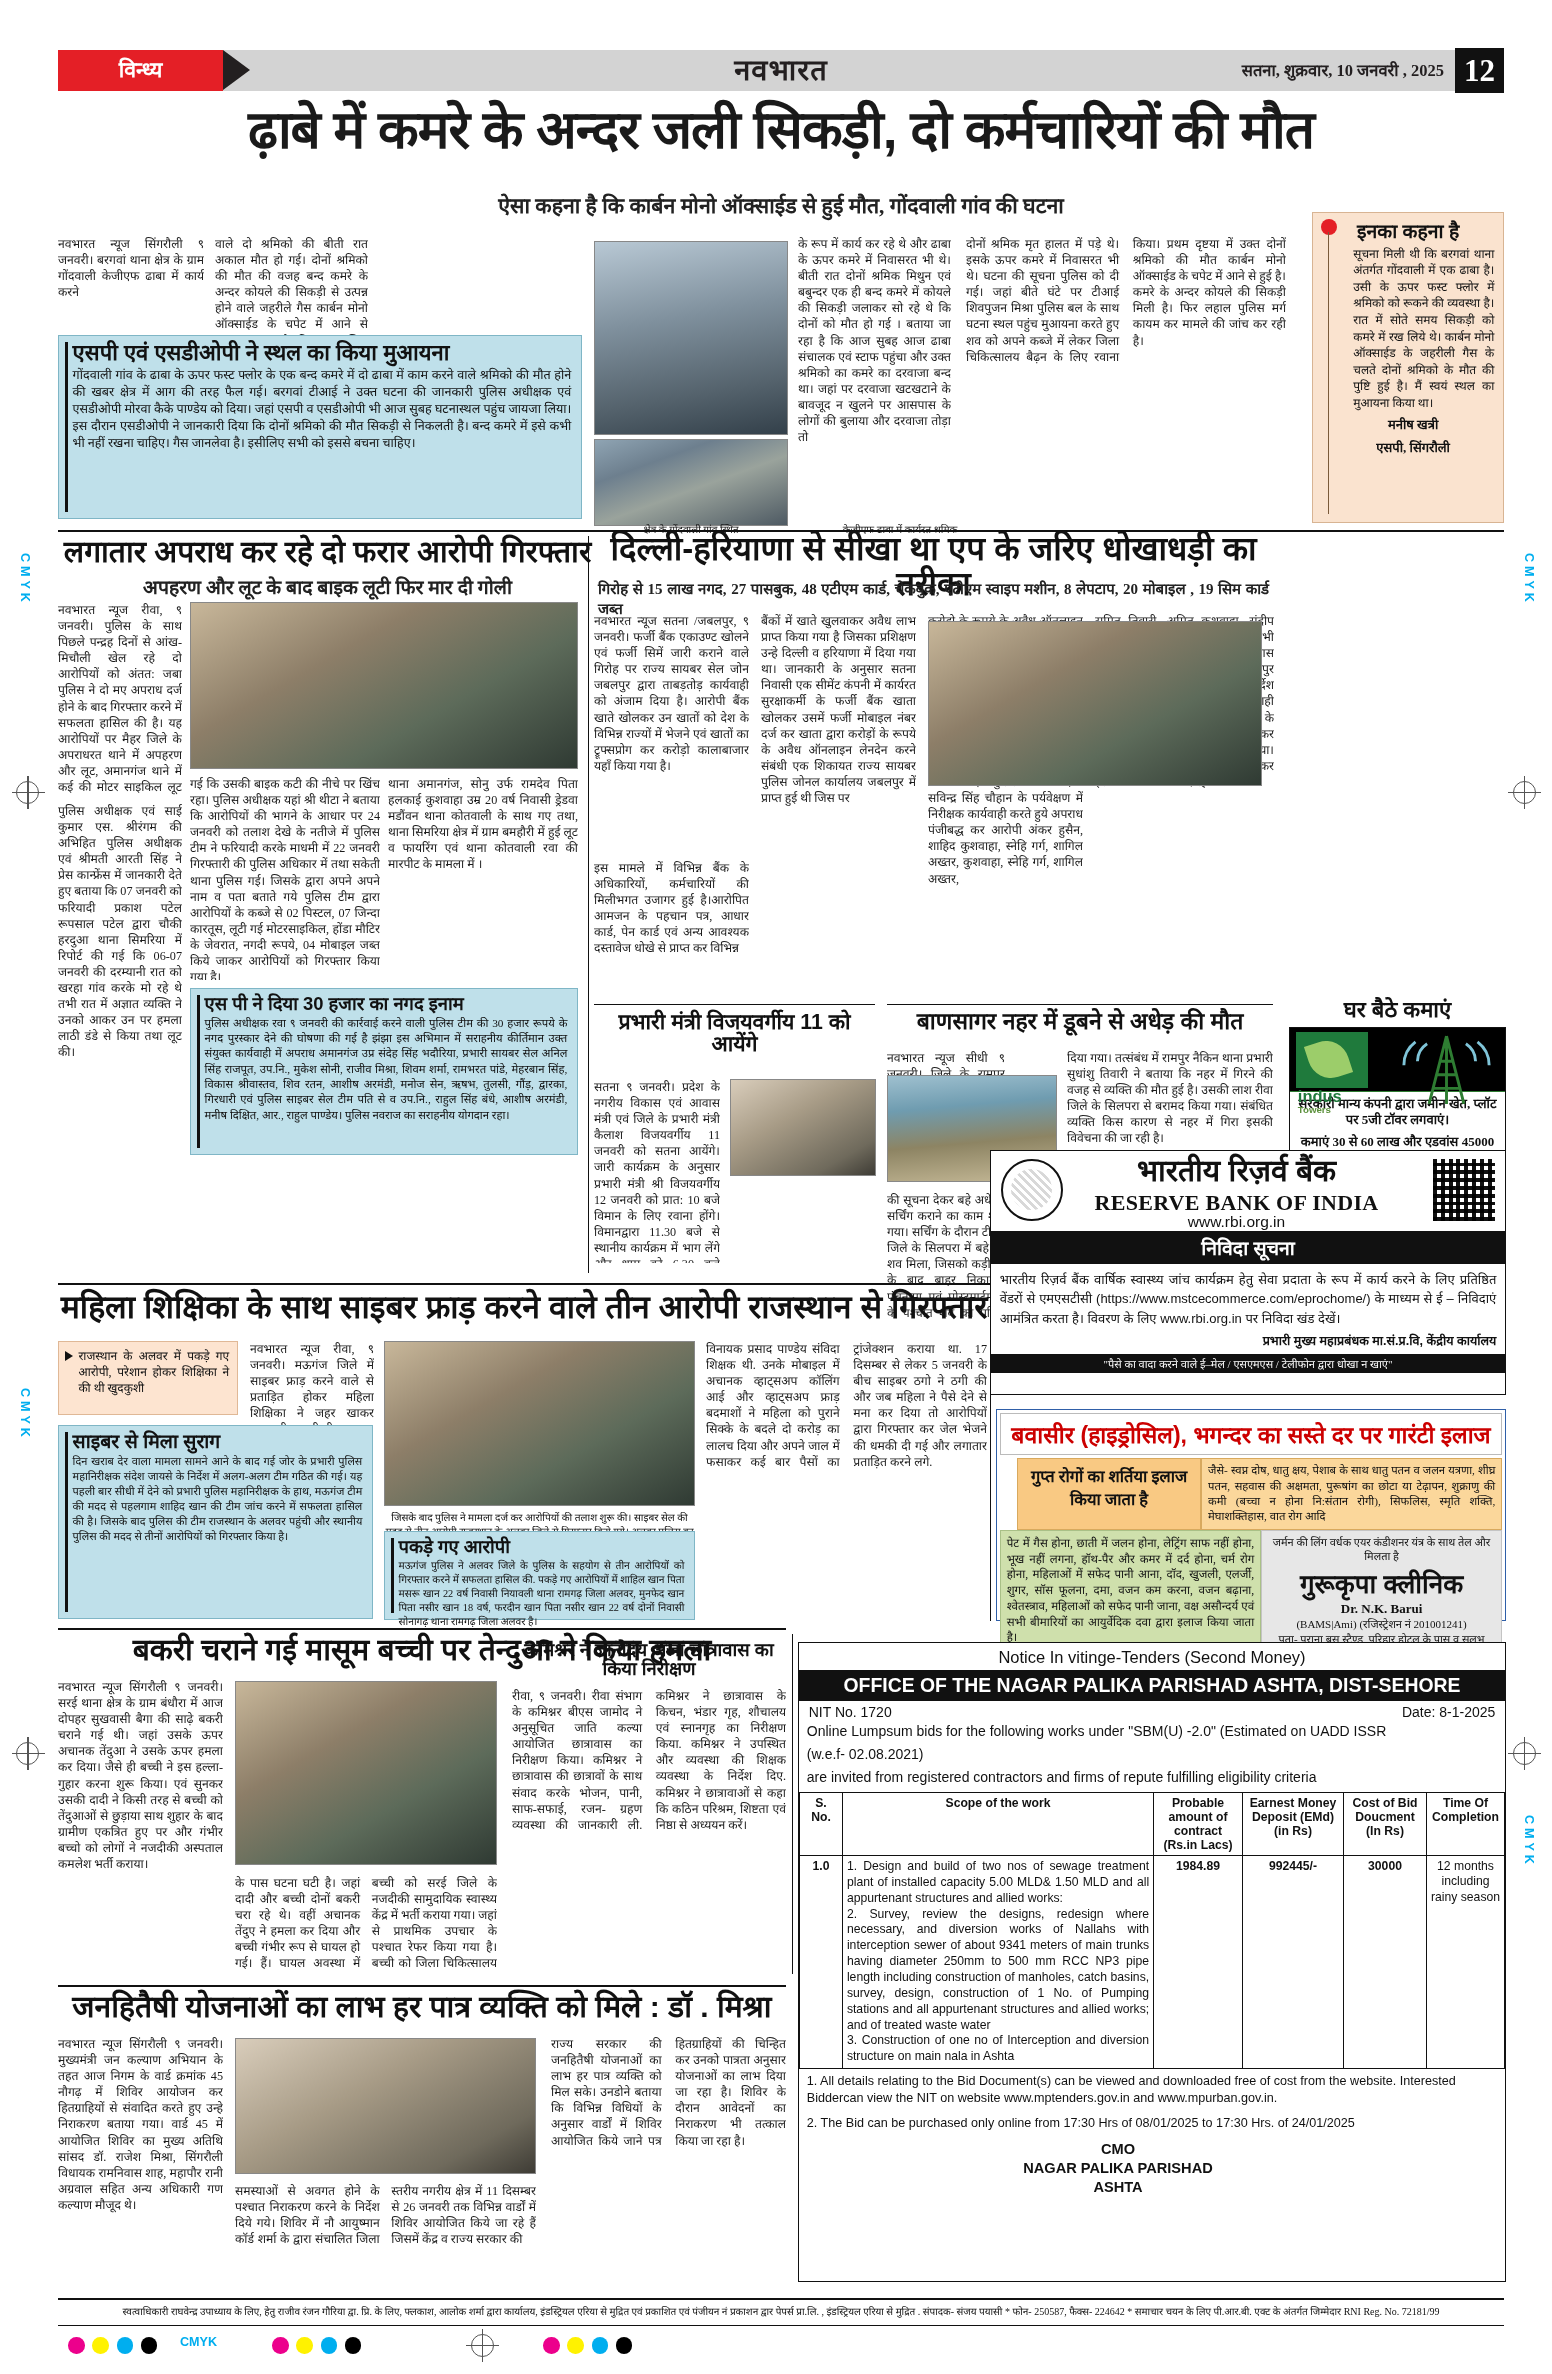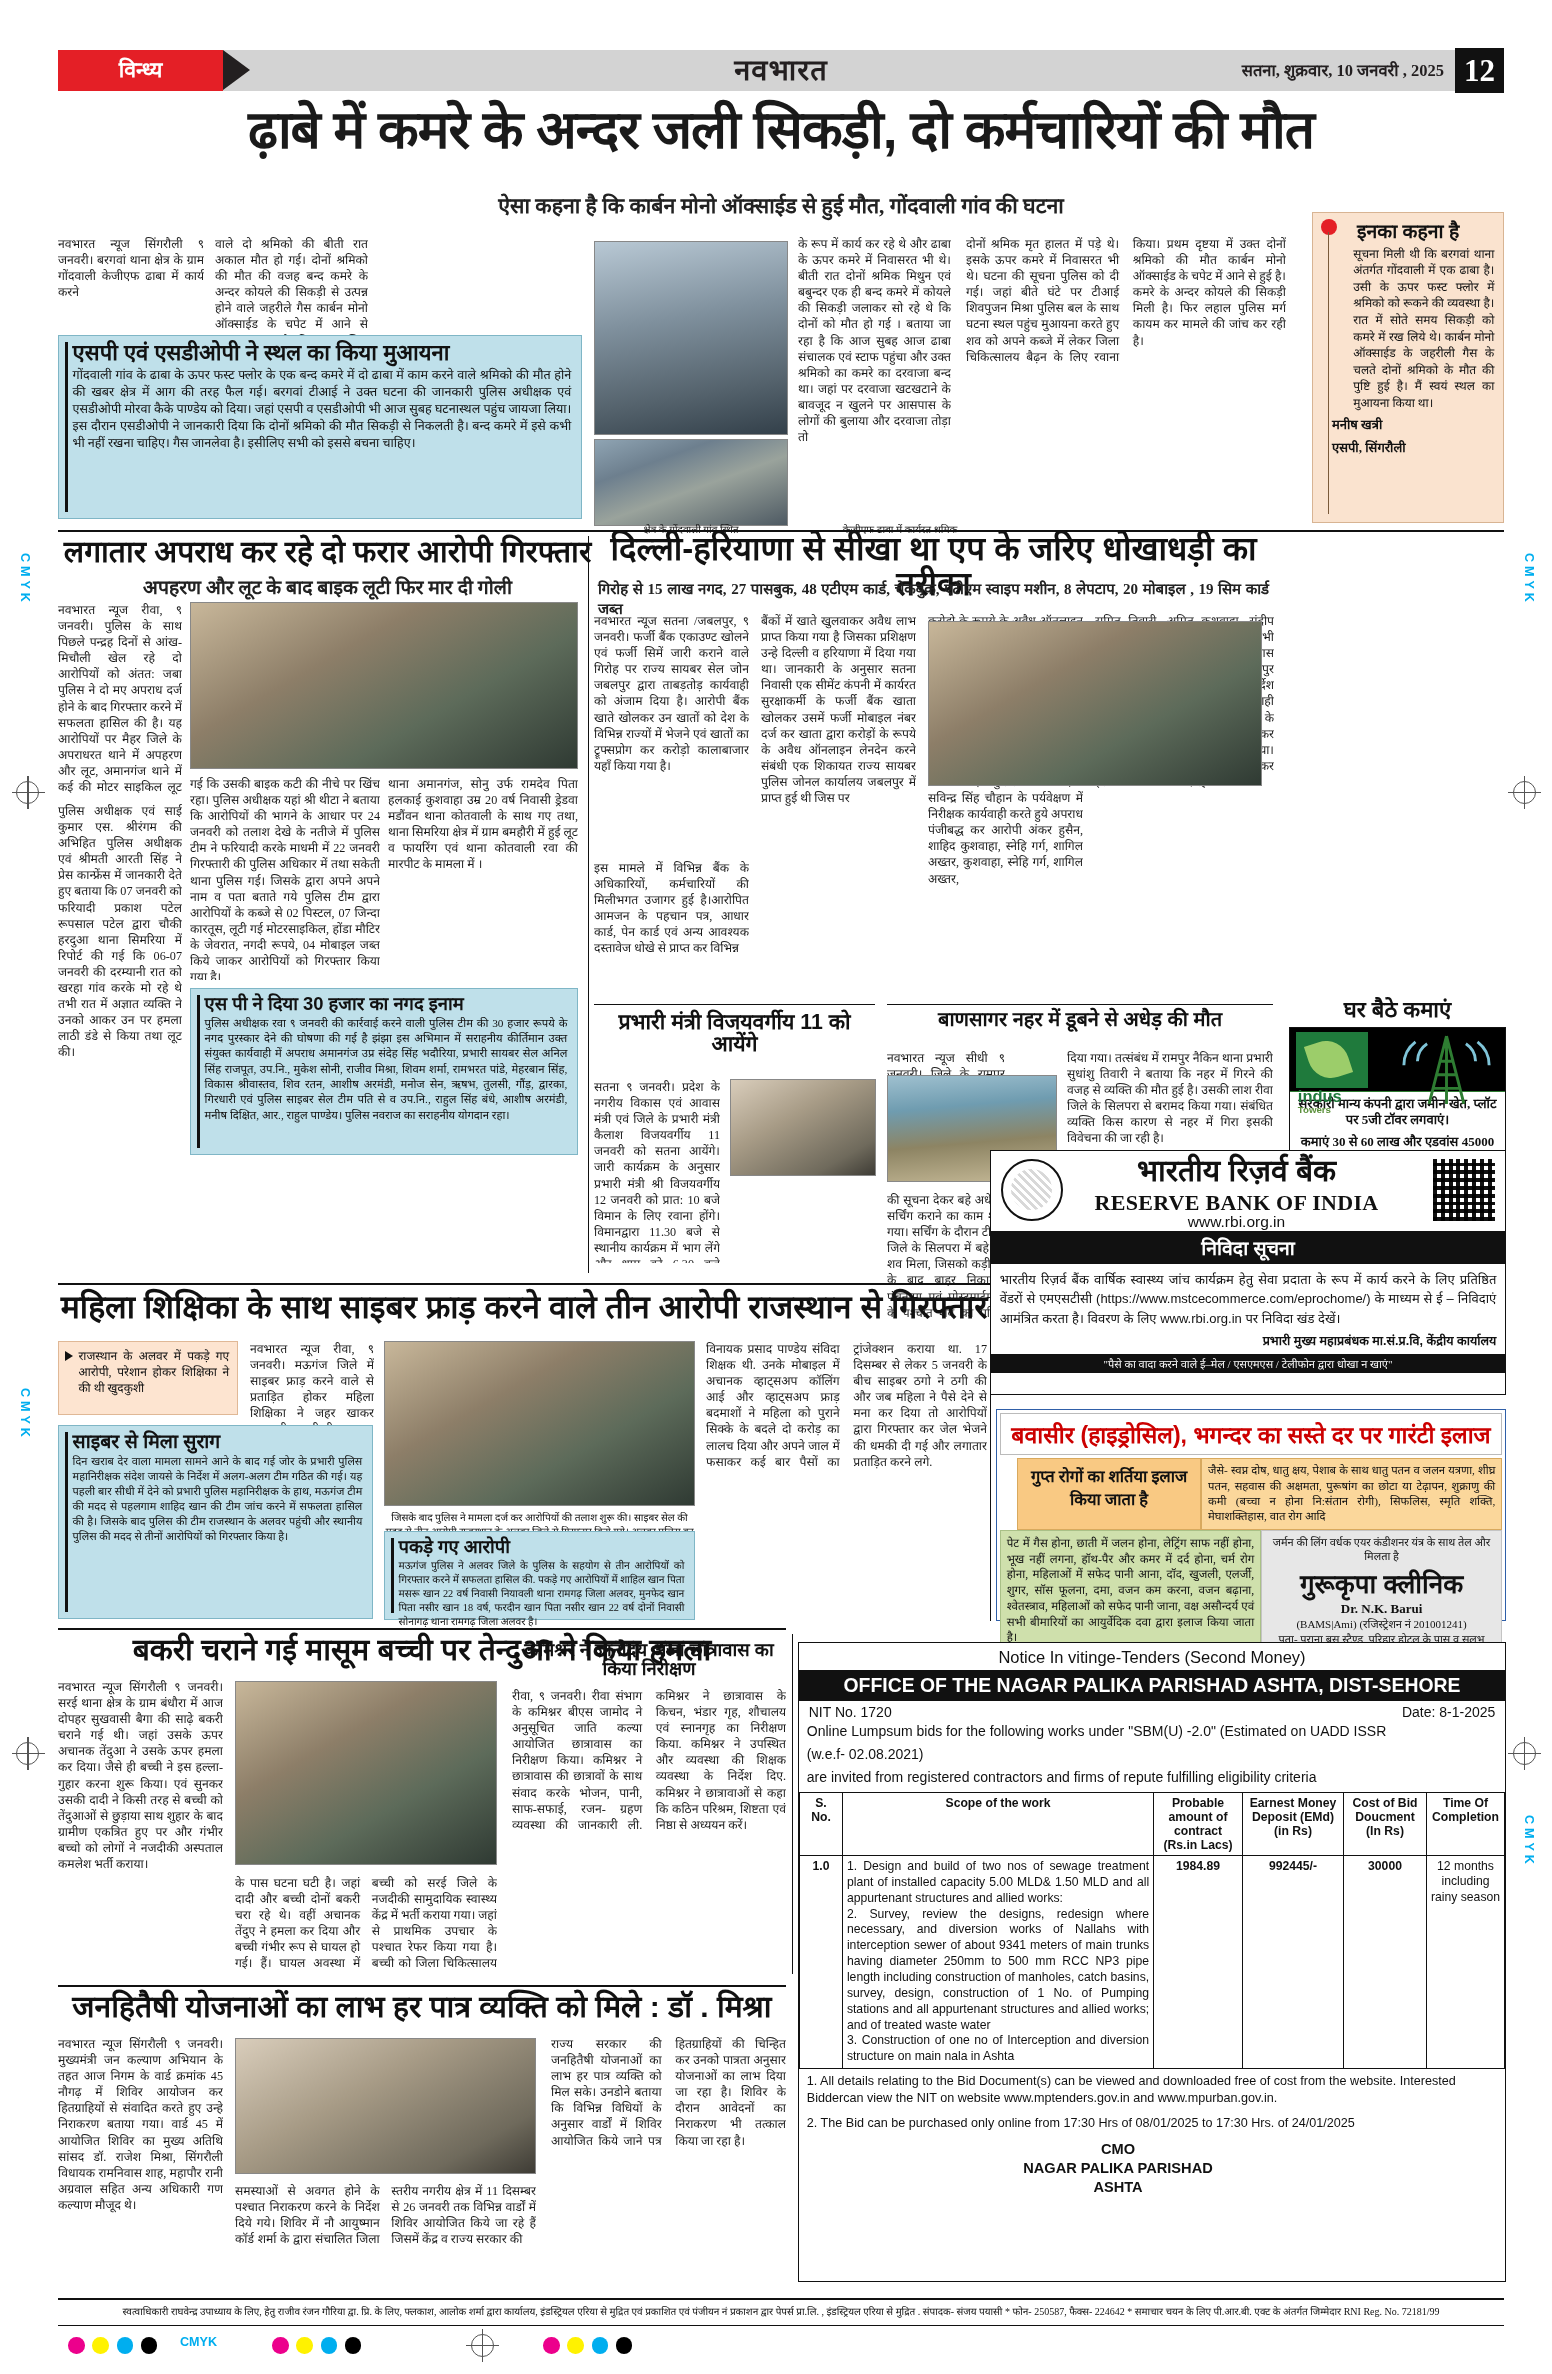--- a/index.html
+++ b/index.html
@@ -85,21 +85,21 @@
     font-size:22px; font-weight:bold; padding:4.9px 7.8px 1.9px 13.6px; line-height:1.08;
     font-family:"Liberation Sans", sans-serif;
   }
   .box-blue .bx-body { font-size:12.6px; line-height:1.36; padding:0 9.7px 6.8px 13.6px; text-align:justify; }
   .box-blue .bx-bar { position:absolute; left:5.8px; top:5.8px; bottom:5.8px; width:2.9px; background:#111; }
 
   .box-cream { position:absolute; background:#fae3cf; border:1px solid #d8b493; }
   .box-cream .bx-title { font-size:19.4px; font-weight:bold; padding:3.9px 7.8px 1.9px 25px;
     font-family:"Liberation Sans", sans-serif; }
   .box-cream .bx-body { font-size:12.6px; line-height:1.38; padding:0 8.7px 5.8px 21.3px; text-align:justify; }
-  .box-cream .bx-sign { font-size:13px; font-weight:bold; text-align:left; padding:0 8.7px 5.8px 0; line-height:1.3; }
+  .box-cream .bx-sign { font-size:13px; font-weight:bold; text-align:center; padding:0 8.7px 5.8px 0; line-height:1.3; }
   .quote-dot { position:absolute; left:7.8px; top:5.8px; width:16.5px; height:16.5px; border-radius:50%; background:#e41f26; }
   .quote-stem { position:absolute; left:14.6px; top:19.4px; bottom:7.8px; width:1.9px; background:#7a5a3a; }
 
   .box-peach { position:absolute; background:#fde4d0; border:1px solid #e0b896; }
   .box-peach .bx-body { font-size:12px; line-height:1.35; padding:5.8px 7.8px; text-align:justify; }
   .bullet-tri { position:absolute; left:5.8px; top:8.7px; width:0;height:0;
      border-top:5.8px solid transparent;border-bottom:5.8px solid transparent;border-left:8.7px solid #111; }
 
   
   .ad-indus { position:absolute; border:1.9px solid #111; background:#fff; }
@@ -279,21 +279,21 @@
   </div>
 
   <div class="hr-thin" style="left:594px; top:1004px; width:281px;"></div>
   <div class="sec-head" style="left:594px; top:1011px; width:281px; text-align:center; font-size:21.3px;">प्रभारी मंत्री विजयवर्गीय 11 को आयेंगे</div>
   <div class="col" style="left:594px; top:1079px; width:126px; height:184px;">सतना ९ जनवरी। प्रदेश के नगरीय विकास एवं आवास मंत्री एवं जिले के प्रभारी मंत्री कैलाश विजयवर्गीय 11 जनवरी को सतना आयेंगे। जारी कार्यक्रम के अनुसार प्रभारी मंत्री श्री विजयवर्गीय 12 जनवरी को प्रात: 10 बजे विमान के लिए रवाना होंगे। विमानद्वारा 11.30 बजे से स्थानीय कार्यक्रम में भाग लेंगे और शाम को 6.30 बजे चित्रकूट से प्रस्थान कर सतना आयेंगे।</div>
   <div class="photo" style="left:730px; top:1079px; width:146px; height:97px;">
     <div class="ph-grad-e"></div>
   </div>
 
   <div class="hr-thin" style="left:887px; top:1004px; width:386px;"></div>
-  <div class="sec-head" style="left:887px; top:1009px; width:386px; text-align:center; font-size:20px;">बाणसागर नहर में डूबने से अधेड़ की मौत</div>
+  <div class="sec-head" style="left:887px; top:1009px; width:386px; text-align:center; font-size:23px;">बाणसागर नहर में डूबने से अधेड़ की मौत</div>
   <div class="col" style="left:887px; top:1050px; width:118px; height:126px;">नवभारत न्यूज
 सीधी ९ जनवरी। जिले के रामपुर नैकिन थाना अंतर्गत ग्राम पकरडीह में बाणसागर नहर में तैर रहे अधेड़ के गिरकर बहने पर एसडीईआरएफ एवं होमगार्ड की टीम सर्चिंग में जुटी थी। हालांकि के दौरान शवक का शव सिलपरा में मिला।</div>
   <div class="photo" style="left:887px; top:1058px; width:170px; height:107px; left:887px; top:1075px;">
     <div class="ph-grad-d"></div>
   </div>
   <div class="col" style="left:1067px; top:1050px; width:206px; height:136px;">दिया गया। तत्संबंध में रामपुर नैकिन थाना प्रभारी सुधांशु तिवारी ने बताया कि नहर में गिरने की वजह से व्यक्ति की मौत हुई है। उसकी लाश रीवा जिले के सिलपरा से बरामद किया गया। संबंधित व्यक्ति किस कारण से नहर में गिरा इसकी विवेचना की जा रही है।</div>
   <div class="col" style="left:887px; top:1192px; width:146px; height:126px;">की सूचना देकर बहे अधेड़ के शव, सर्चिंग कराने का काम शुरू किया गया। सर्चिंग के दौरान टीमों ने रीवा जिले के सिलपरा में बहे अधेड़ का शव मिला, जिसको कड़ी मशक्कत के बाद बाहर निकाला गया। पंचनामा एवं पोस्टमार्टम कार्रवाई के पश्चात शव को परिजनों को सौंप दिया गया।</div>
 
   <div class="sec-head" style="left:1289px; top:998px; width:217px; text-align:center; font-size:22px;">घर बैठे कमाएं</div>
   <div class="ad-indus" style="left:1289px; top:1027px; width:217px; height:245px;">

